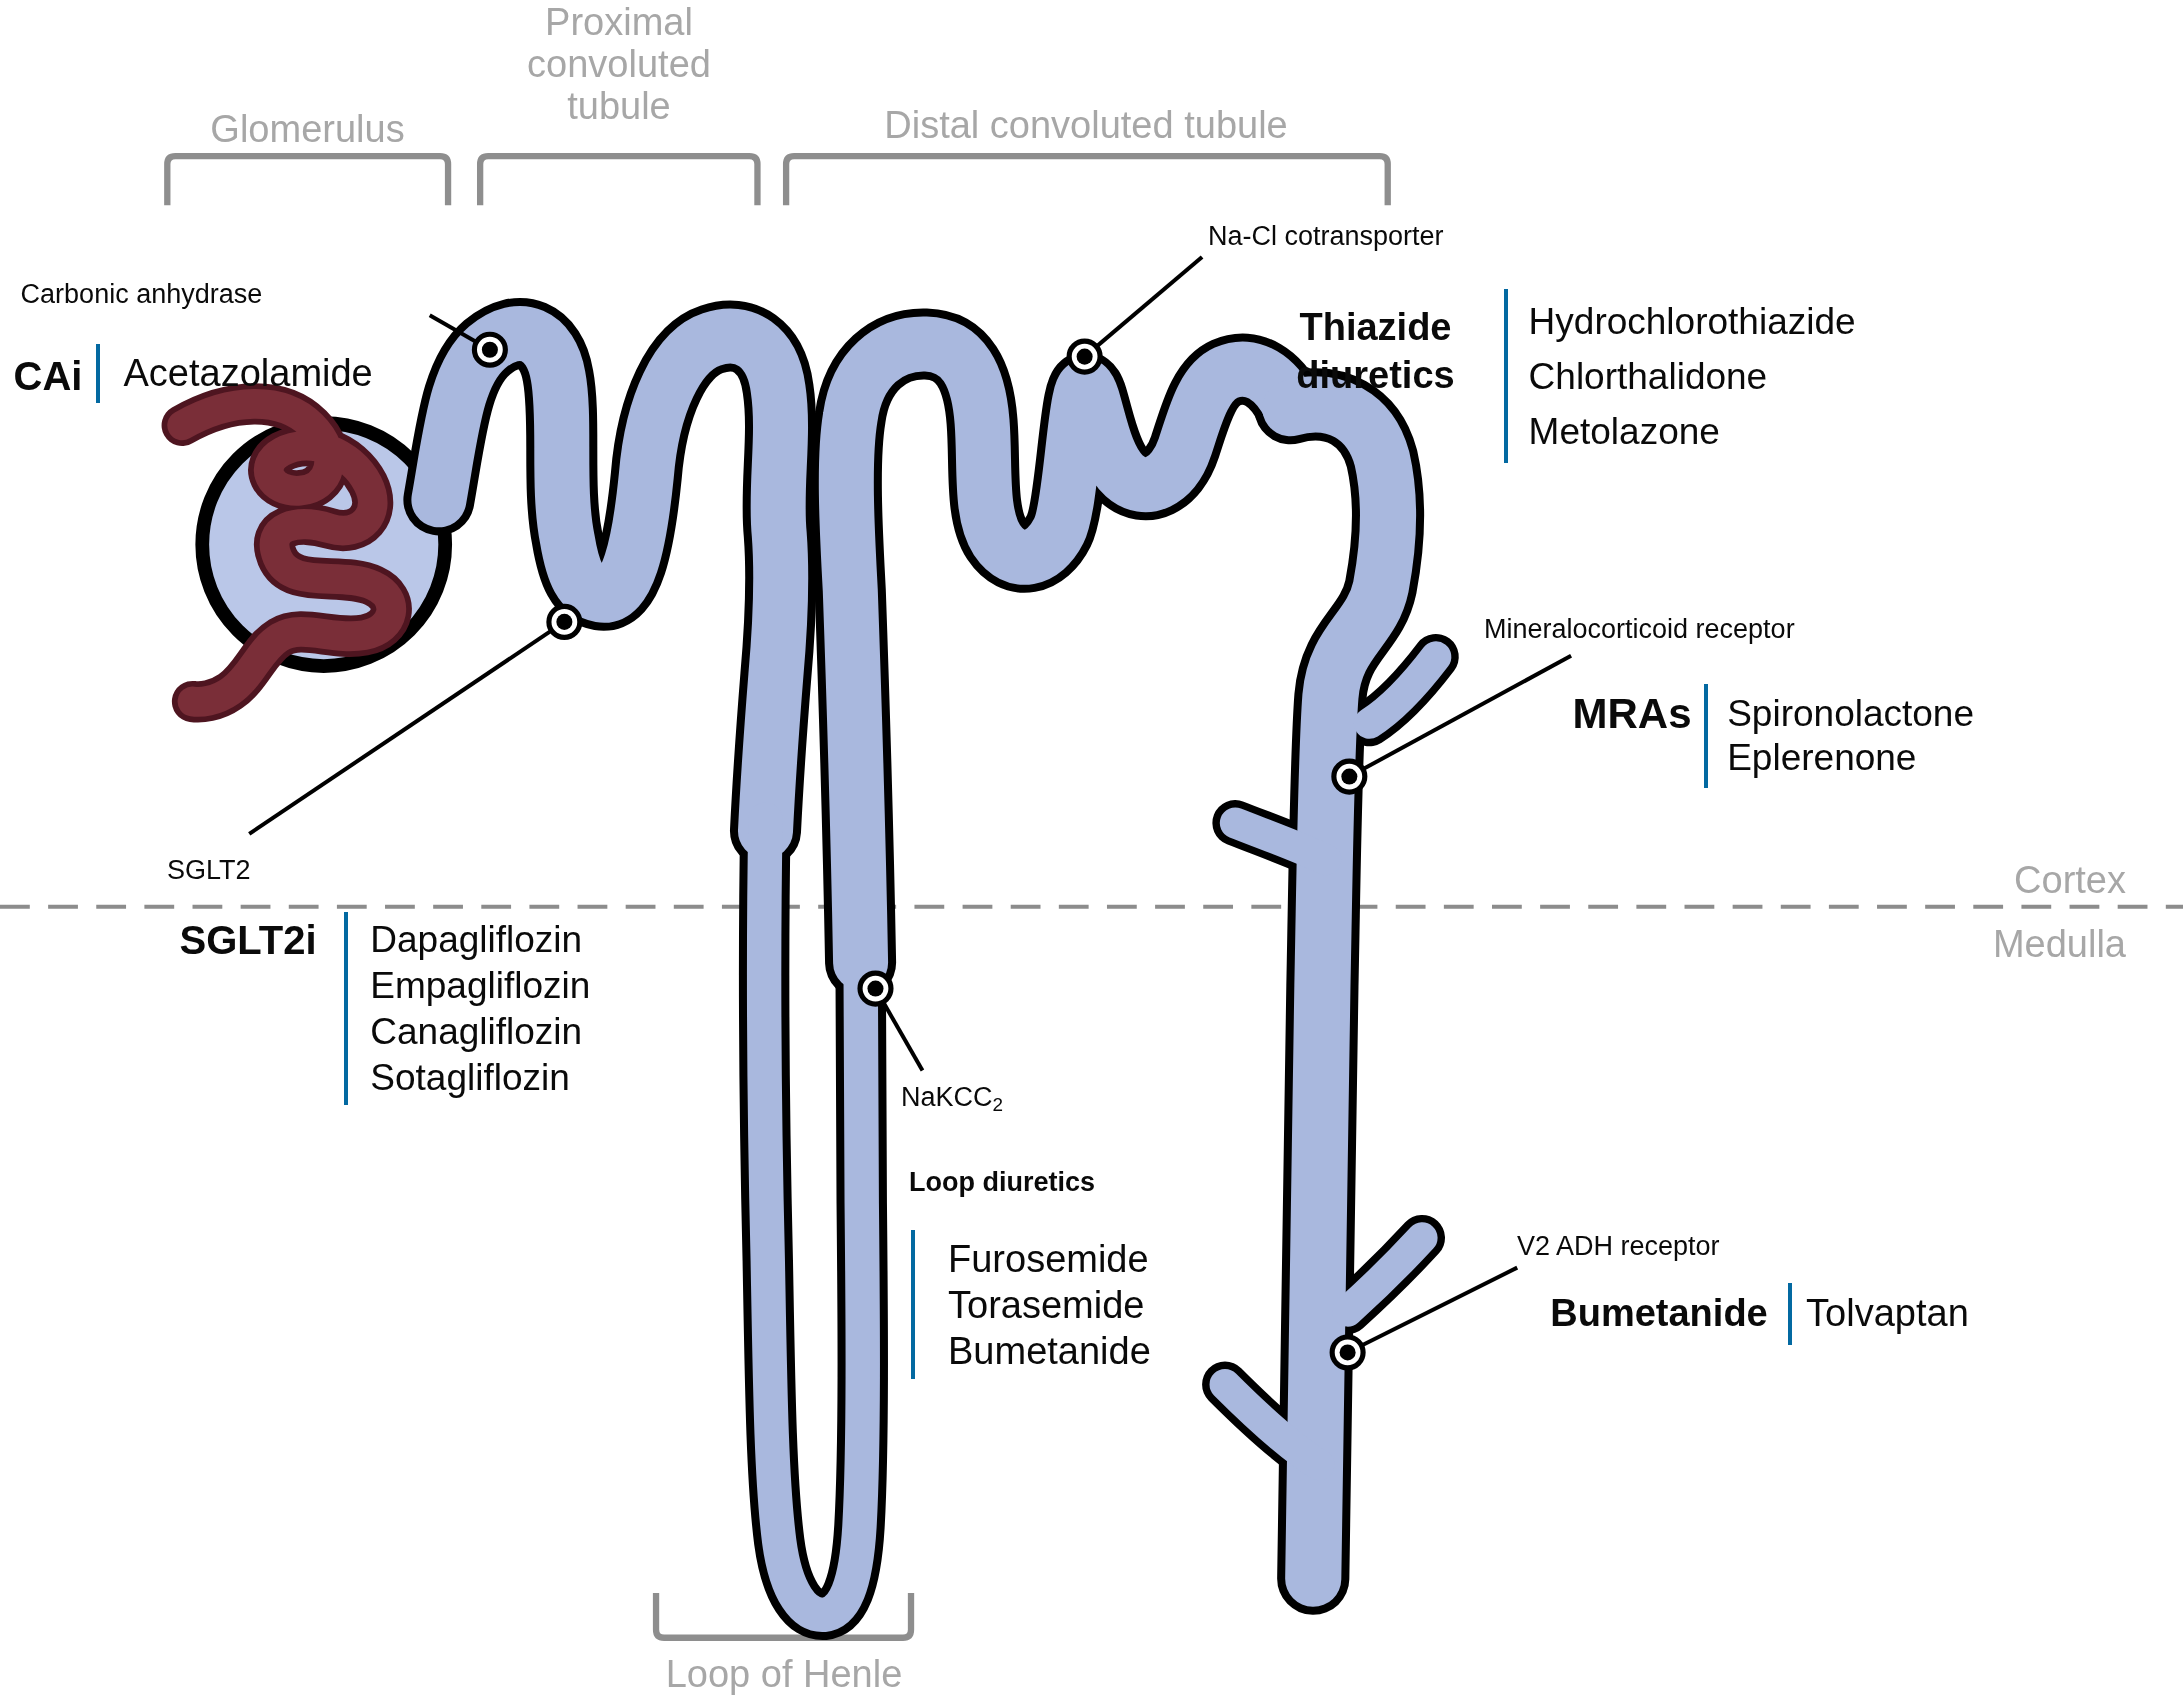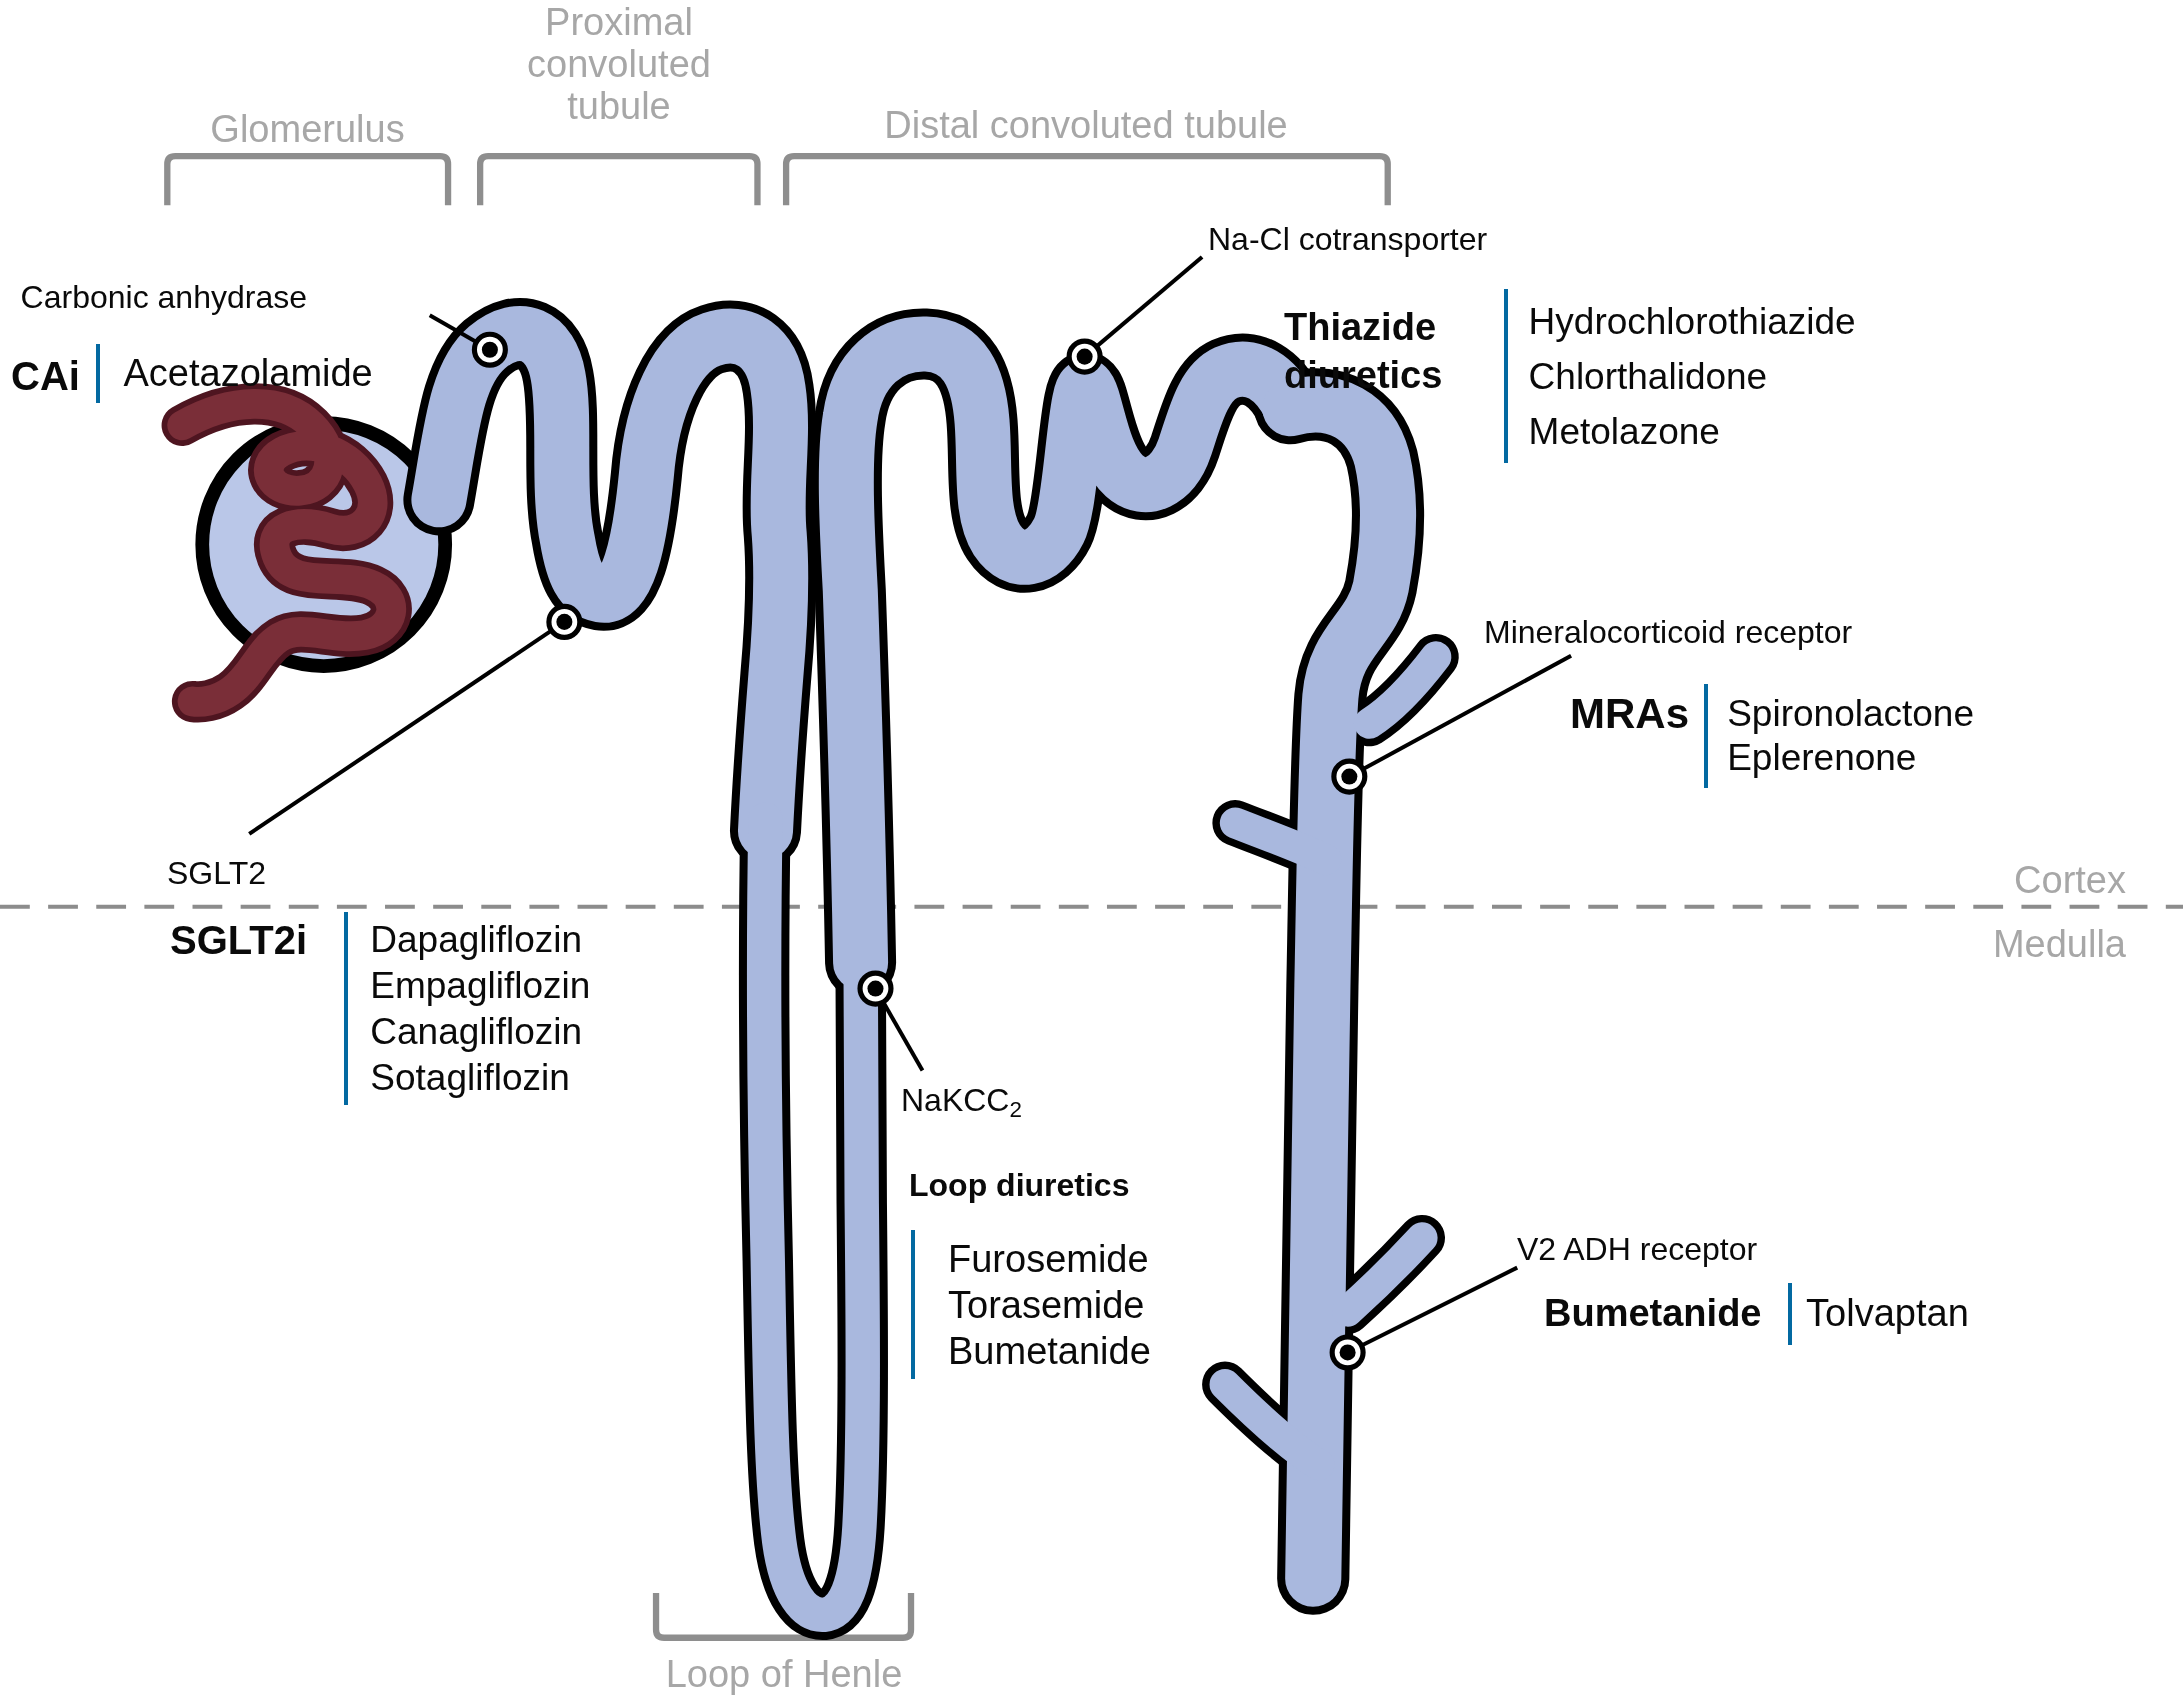--- a/index.html
+++ b/index.html
@@ -1,24 +1,24 @@
 <!DOCTYPE html>
 <html style="font-size:9.2px"><head>
 <meta charset="utf-8">
 <style>
   html,body{margin:0;padding:0;background:#fff;}
   #canvas{position:relative;width:2183px;height:1697px;background:#ffffff;overflow:hidden;
           font-family:"Liberation Sans", sans-serif;color:#0a0a0a;}
   svg{position:absolute;left:0;top:0;}
   .abs{position:absolute;}
-  .lbl{position:absolute;font-size:32px;white-space:nowrap;}
+  .lbl{position:absolute;font-size:27px;white-space:nowrap;}
   .glabel{position:absolute;font-size:38px;color:#a7a7a7;}
   .c{text-align:center;}
   .group{position:absolute;display:flex;align-items:flex-start;}
-  .gname{font-weight:bold;font-size:38px;text-align:left;white-space:nowrap;}
+  .gname{font-weight:bold;font-size:38px;text-align:center;white-space:nowrap;}
   .glist{border-left:4px solid #0369a1;font-size:37px;}
   .glist div{white-space:nowrap;}
   .subscript{font-size:0.7em;vertical-align:-0.28em;}
 </style>
 </head>
 <body>
 
 <div id="canvas">
 
   <svg width="2183" height="1697" viewBox="0 0 3810 2961">

